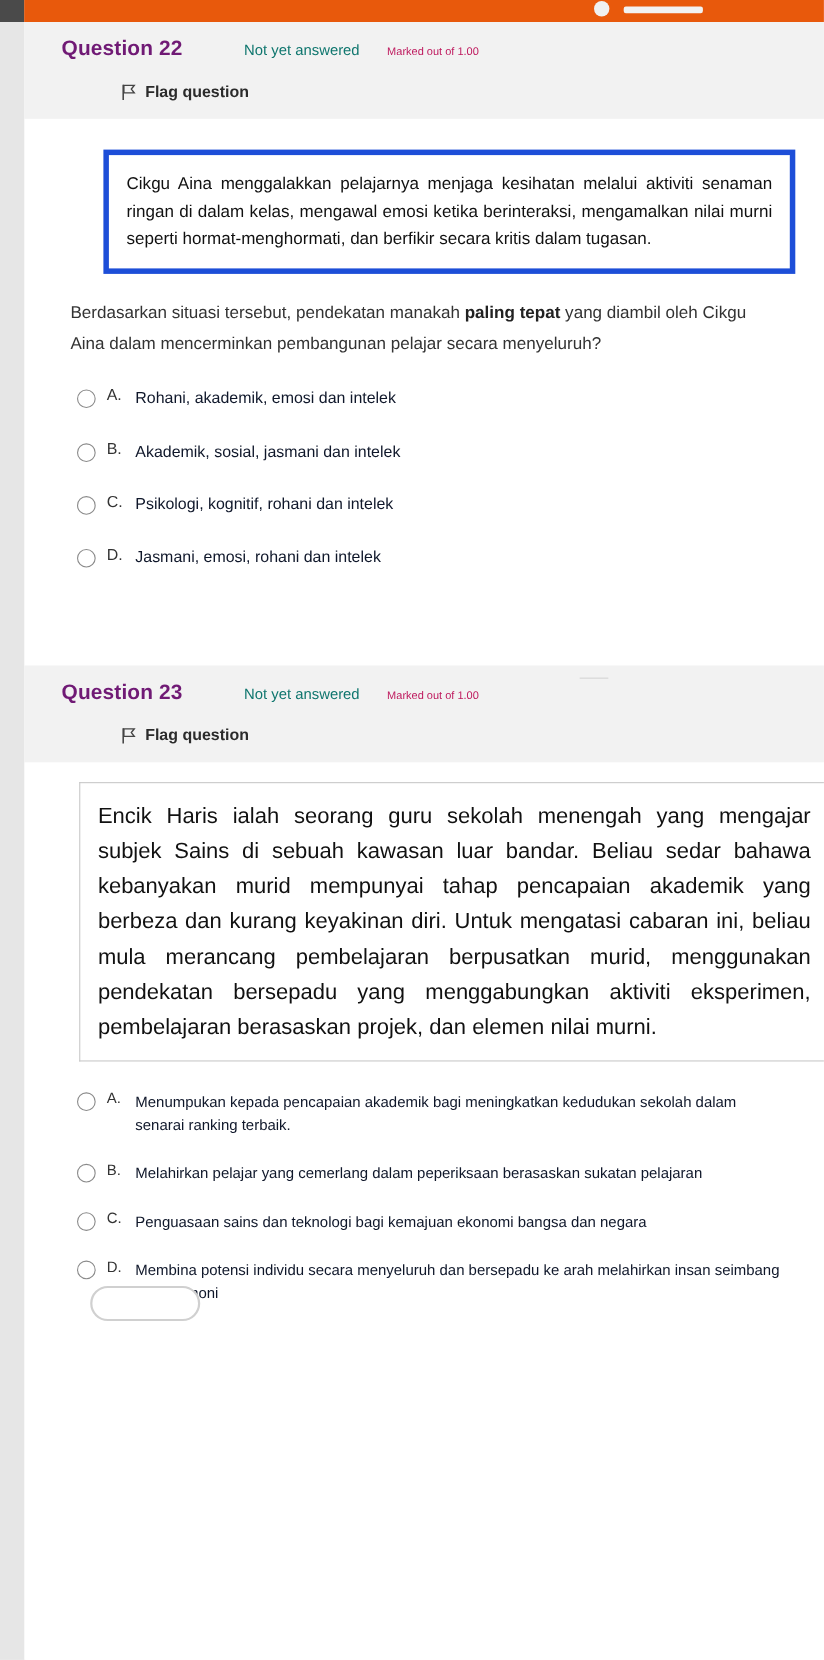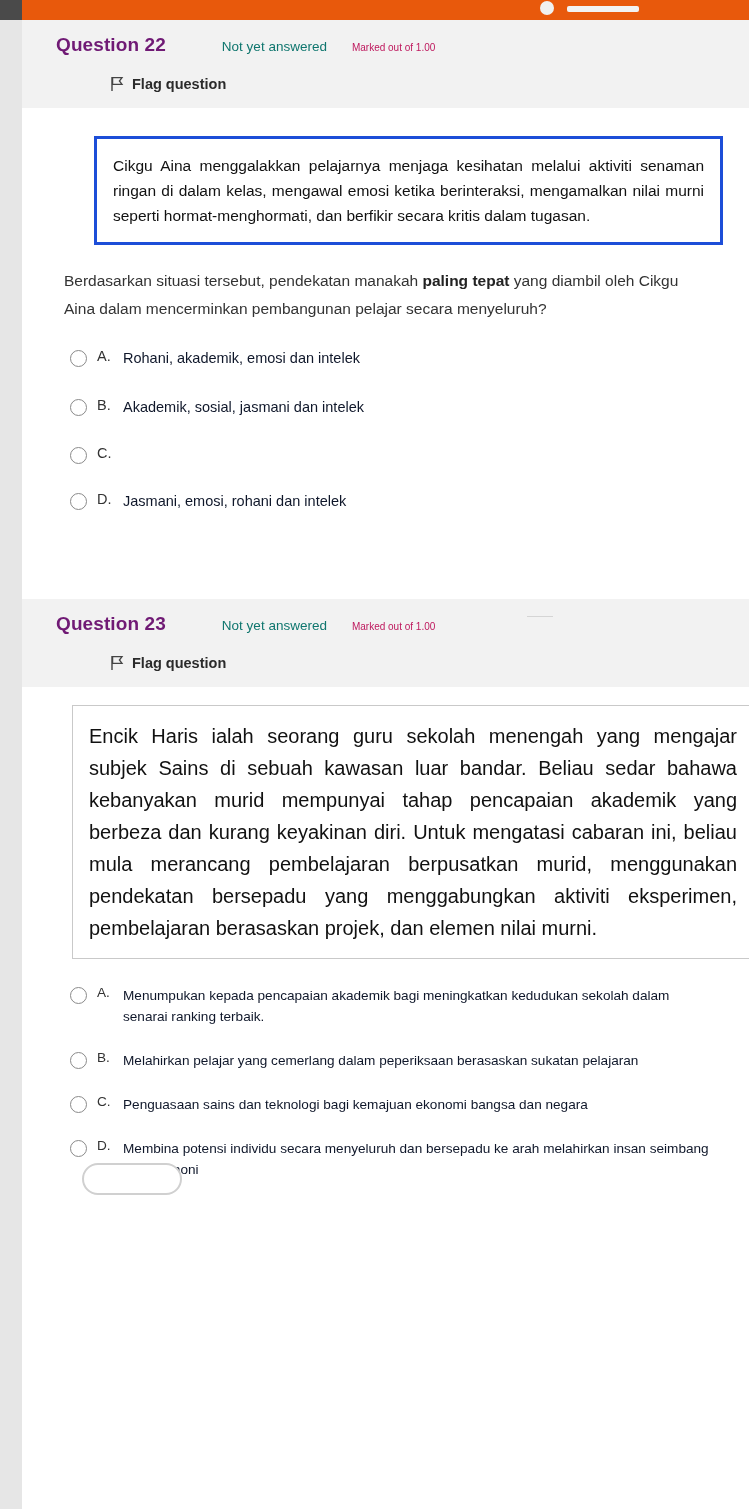--- a/index.html
+++ b/index.html
@@ -111,21 +111,21 @@
   }
   .flag-icon svg { display: block; }
   .flagtext {
     font-size: 14.5px;
     font-weight: bold;
     color: #2b2b2b;
   }
 
   .stimulus {
     margin: 28px 26px 0 72px;
-    border: 3px solid #1d4ed8;
+    border: 5px solid #1d4ed8;
     padding: 14px 16px 14px 16px;
     font-size: 15.5px;
     line-height: 1.62;
     text-align: justify;
     color: #111;
     font-weight: 500;
   }
   .stimulus.narrow {
     margin: 18px 0 0 50px;
     border: 1px solid #c9c9c9;
@@ -243,20 +243,21 @@
           <span class="otext">Rohani, akademik, emosi dan intelek</span>
         </div>
         <div class="option">
           <span class="radio"></span>
           <span class="olabel">B.</span>
           <span class="otext">Akademik, sosial, jasmani dan intelek</span>
         </div>
         <div class="option">
           <span class="radio"></span>
           <span class="olabel">C.</span>
+          <span class="otext">Psikologi, kognitif, rohani dan intelek</span>
         </div>
         <div class="option">
           <span class="radio"></span>
           <span class="olabel">D.</span>
           <span class="otext">Jasmani, emosi, rohani dan intelek</span>
         </div>
       </div>
     </div>
 
     <div class="gap"></div>

